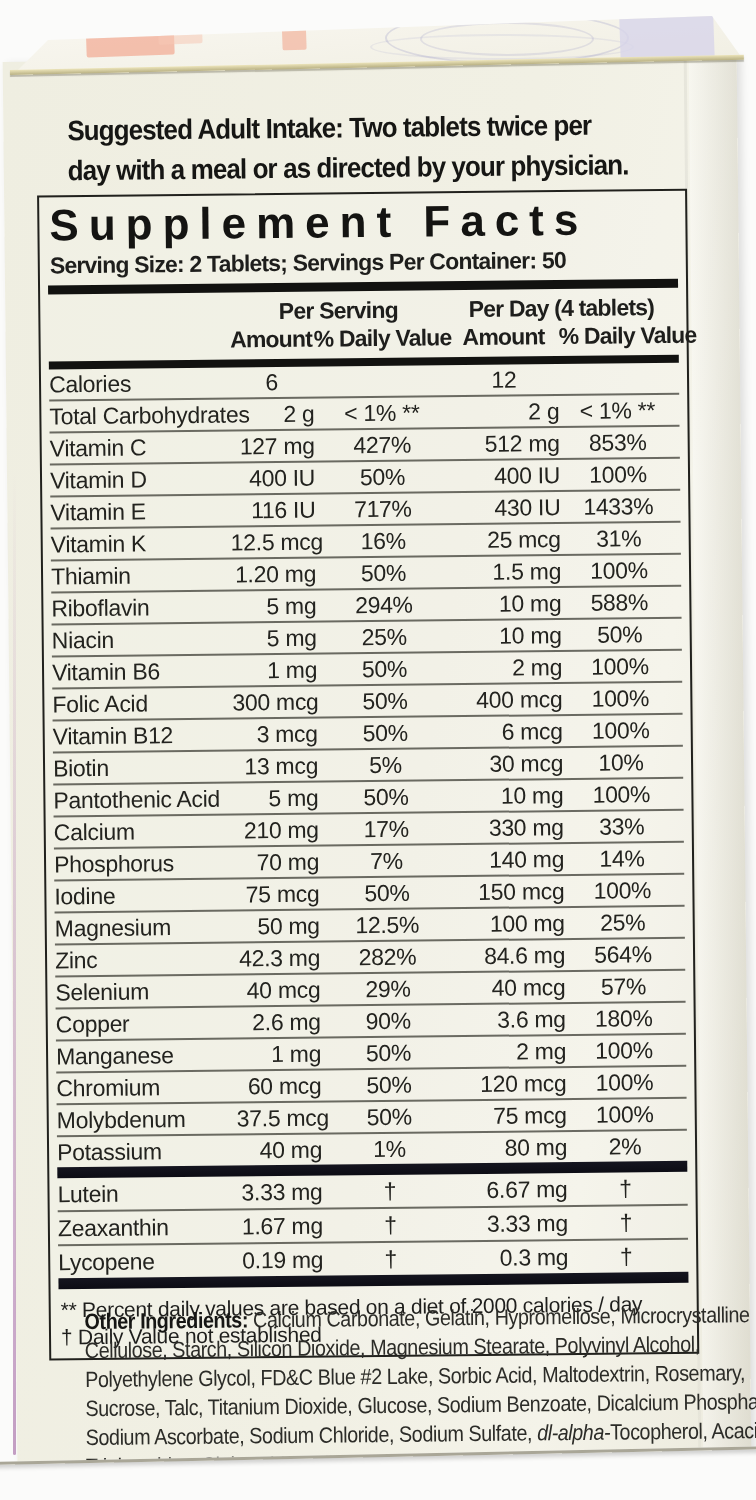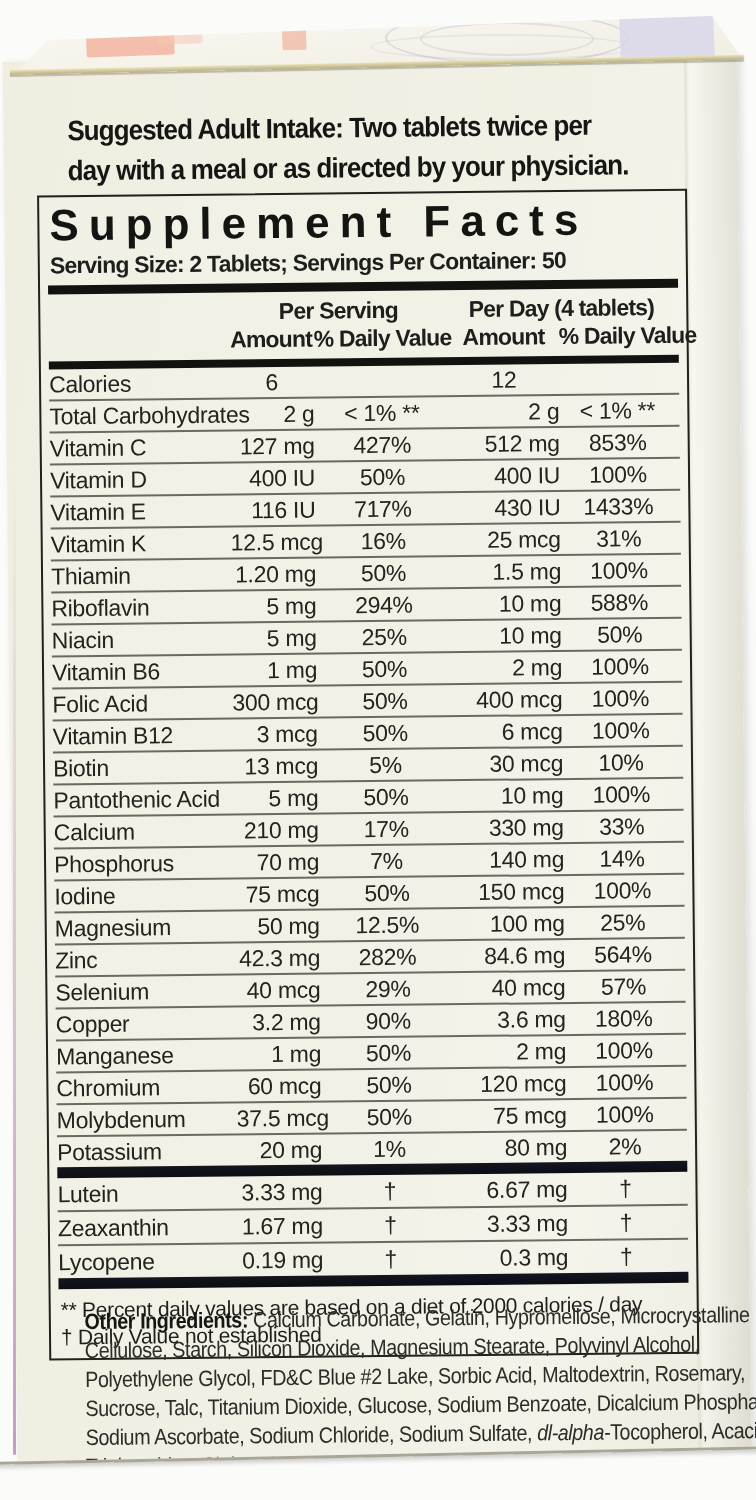--- a/index.html
+++ b/index.html
@@ -270,21 +270,21 @@
         </div>
         <div class="nrow">
           <div class="cell name">Selenium</div>
           <div class="cell amt1">40 mcg</div>
           <div class="cell dv1">29%</div>
           <div class="cell amt2">40 mcg</div>
           <div class="cell dv2">57%</div>
         </div>
         <div class="nrow">
           <div class="cell name">Copper</div>
-          <div class="cell amt1">3.2 mg</div>
+          <div class="cell amt1">2.6 mg</div>
           <div class="cell dv1">90%</div>
           <div class="cell amt2">3.6 mg</div>
           <div class="cell dv2">180%</div>
         </div>
         <div class="nrow">
           <div class="cell name">Manganese</div>
           <div class="cell amt1">1 mg</div>
           <div class="cell dv1">50%</div>
           <div class="cell amt2">2 mg</div>
           <div class="cell dv2">100%</div>
@@ -298,21 +298,21 @@
         </div>
         <div class="nrow">
           <div class="cell name">Molybdenum</div>
           <div class="cell amt1">37.5 mcg</div>
           <div class="cell dv1">50%</div>
           <div class="cell amt2">75 mcg</div>
           <div class="cell dv2">100%</div>
         </div>
         <div class="nrow">
           <div class="cell name">Potassium</div>
-          <div class="cell amt1">20 mg</div>
+          <div class="cell amt1">40 mg</div>
           <div class="cell dv1">1%</div>
           <div class="cell amt2">80 mg</div>
           <div class="cell dv2">2%</div>
         </div>
       </div>
 
     <div class="bar bar-thick"></div>
 
     <div class="rows caro" id="rows-carotenoids">
         <div class="nrow">

